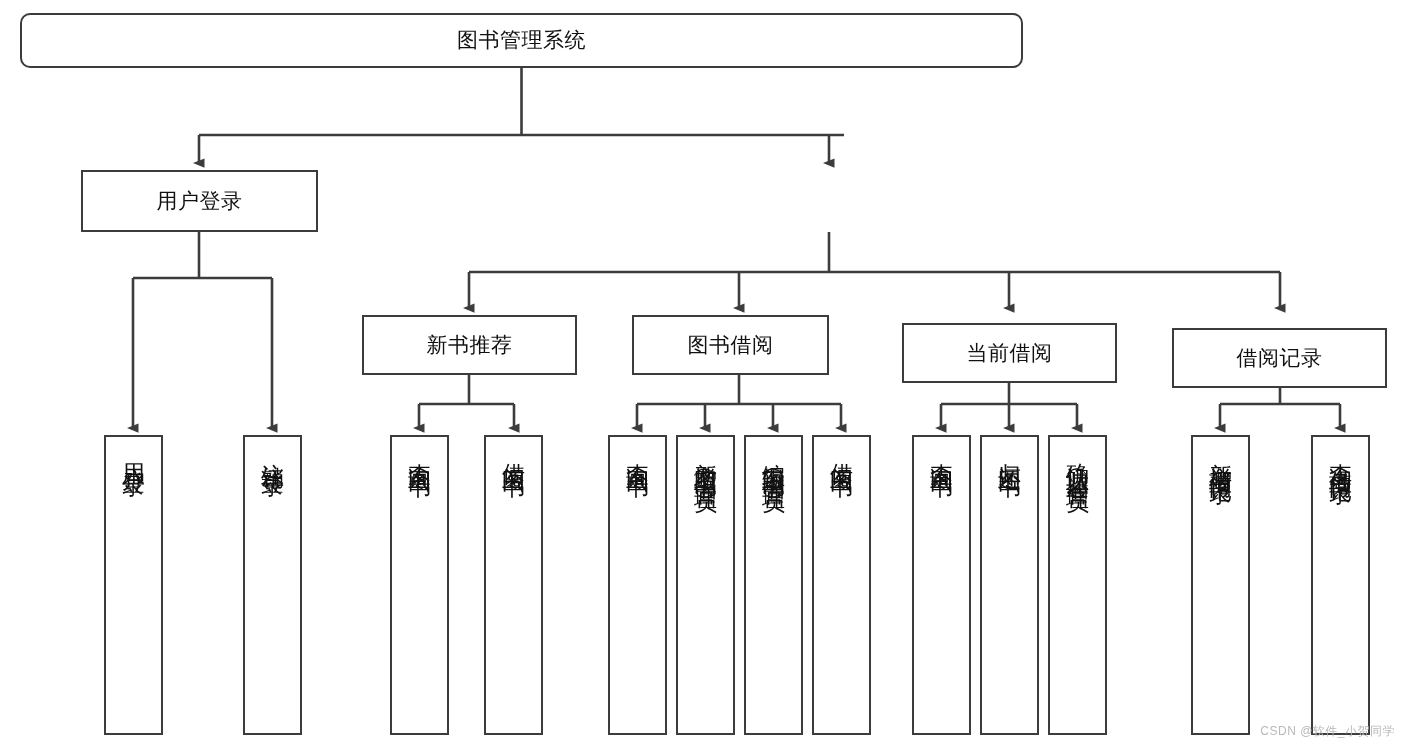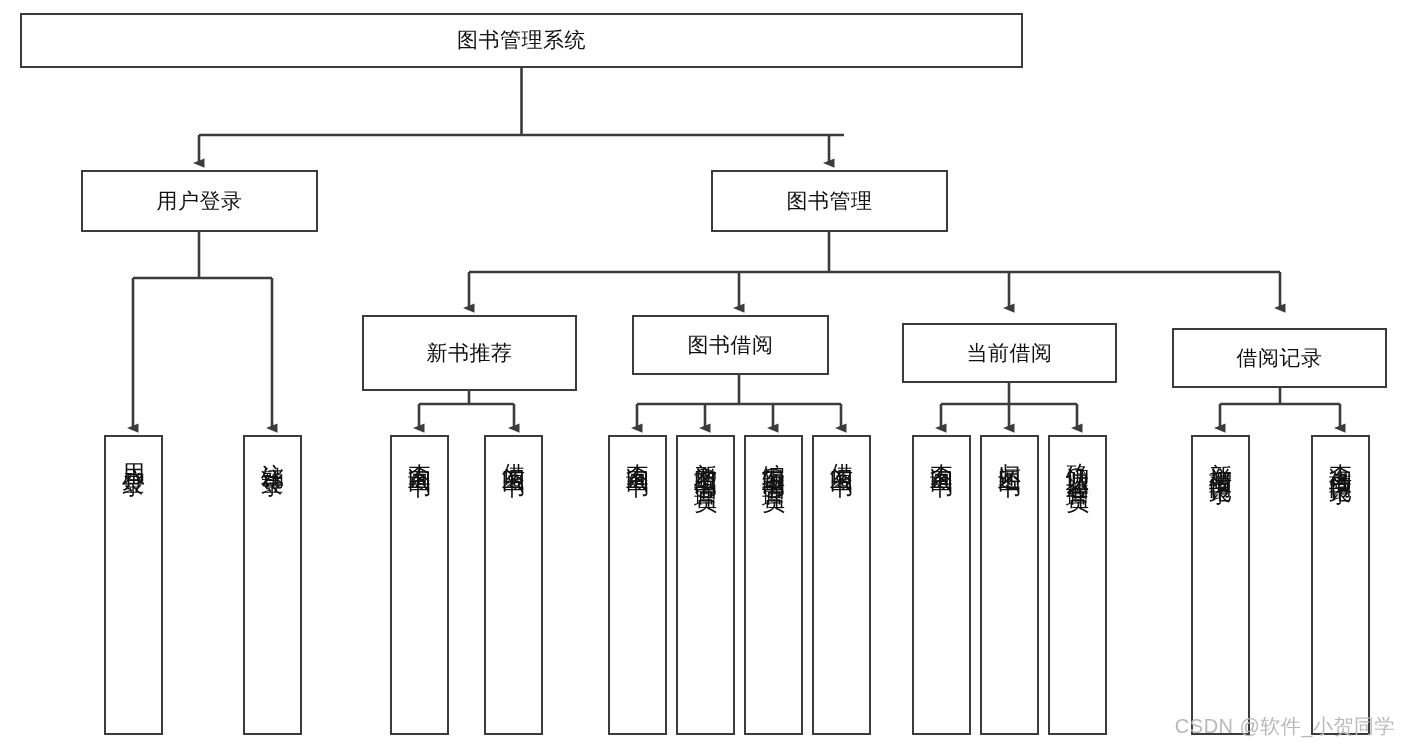--- a/index.html
+++ b/index.html
@@ -54,21 +54,21 @@
     text-orientation: upright;
     font-size: 23px;
     line-height: 1.0;
     letter-spacing: 4px;
     white-space: nowrap;
   }
   #watermark {
     position: absolute;
     right: 10px;
     bottom: 7px;
-    font-size: 20px;
+    font-size: 12px;
     color: #b9b9b9;
     letter-spacing: 0.5px;
     z-index: 5;
     white-space: nowrap;
   }
 </style>
 </head>
 <body>
 
 <div id="canvas">
@@ -116,32 +116,29 @@
       <path d="M1009,404 L1009,428" marker-end="url(#arrow)"></path>
       <path d="M1077,404 L1077,428" marker-end="url(#arrow)"></path>
 
       <path d="M1280,375 L1280,404"></path>
       <path d="M1220,404 L1340,404"></path>
       <path d="M1220,404 L1220,428" marker-end="url(#arrow)"></path>
       <path d="M1340,404 L1340,428" marker-end="url(#arrow)"></path>
     </g>
   </svg>
 
-  <div class="node horiz" style="left:20px; top:13px; width:1003px; height:55px;">
+  <div class="node horiz" style="left:20px; top:13px; width:1003px; height:55px;border-radius:10px;">
     <span class="lbl">图书管理系统</span>
   </div>
 
   <div class="node horiz" style="left:81px; top:170px; width:237px; height:62px;">
     <span class="lbl">用户登录</span>
   </div>
-  <div class="node horiz" style="left:711px; top:170px; width:237px; height:62px;">
-    <span class="lbl">图书管理</span>
-  </div>
 
-  <div class="node horiz" style="left:362px; top:315px; width:215px; height:76px;">
+  <div class="node horiz" style="left:362px; top:315px; width:215px; height:60px;">
     <span class="lbl">新书推荐</span>
   </div>
   <div class="node horiz" style="left:632px; top:315px; width:197px; height:60px;justify-content:center;">
     <span class="lbl">图书借阅</span>
   </div>
   <div class="node horiz" style="left:902px; top:315px; width:215px; height:60px;margin-top:8px;">
     <span class="lbl">当前借阅</span>
   </div>
   <div class="node horiz" style="left:1172px; top:328px; width:215px; height:60px;">
     <span class="lbl">借阅记录</span>

